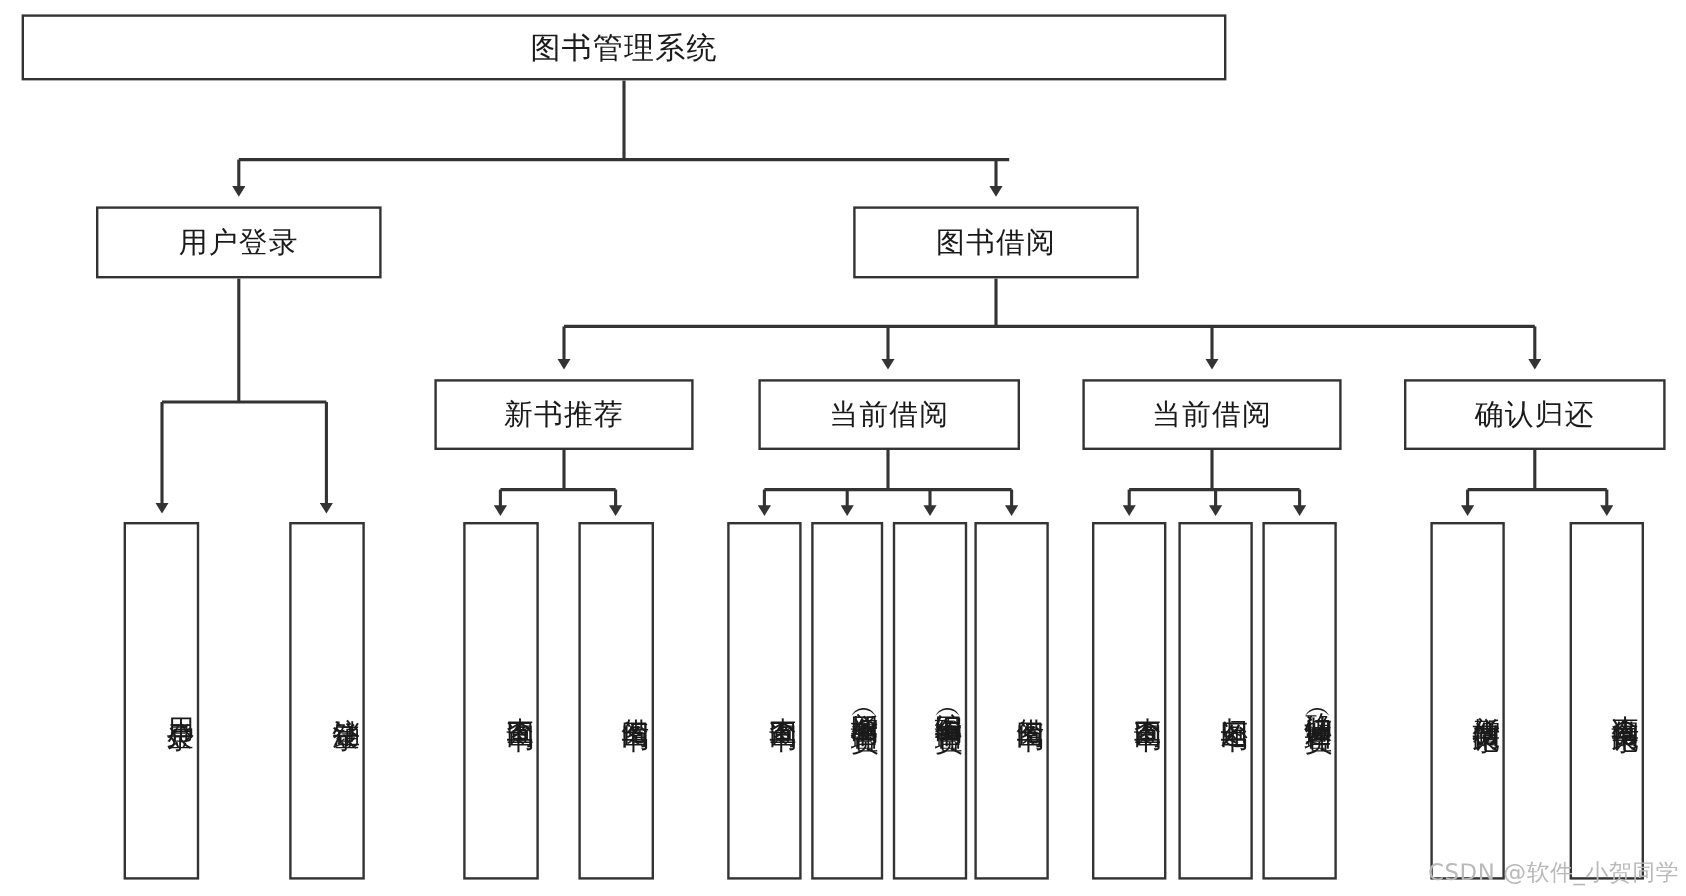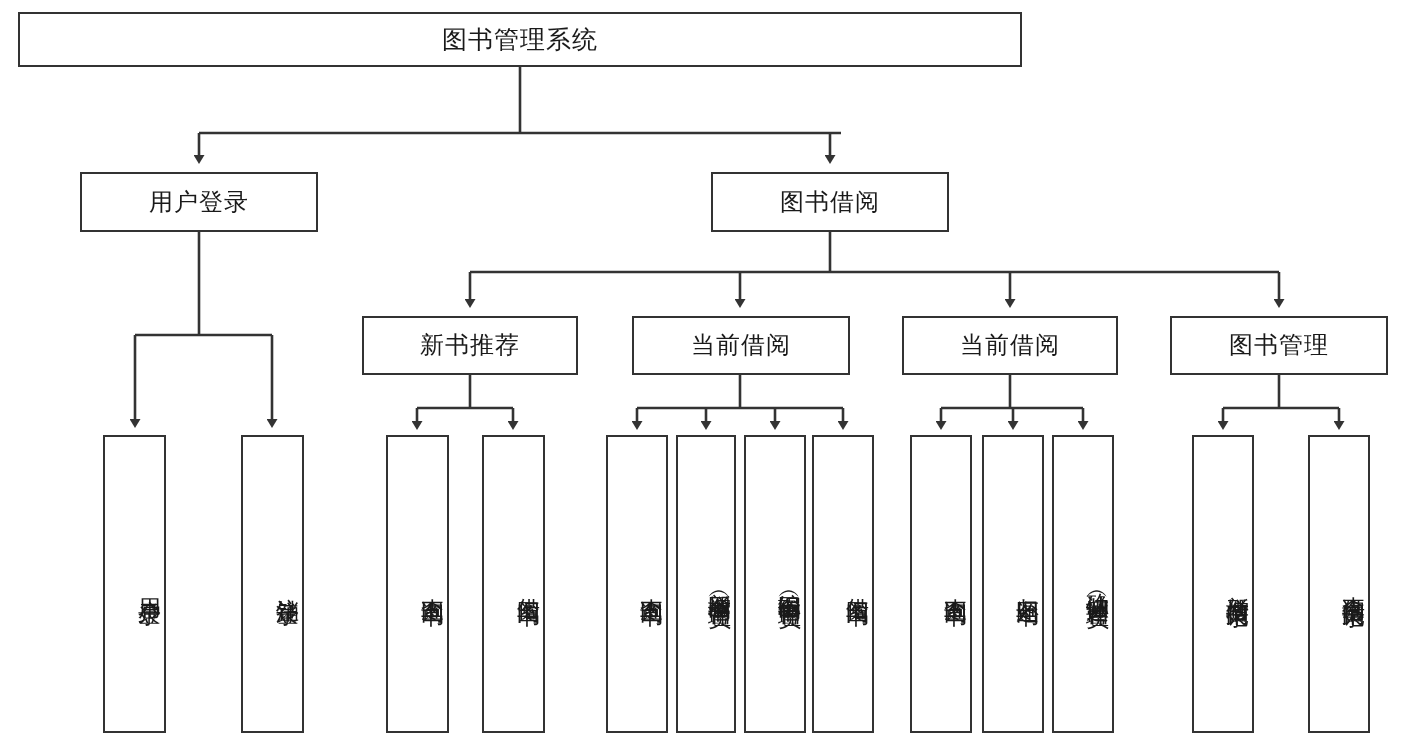--- a/index.html
+++ b/index.html
@@ -137,21 +137,21 @@
   <div class="node horiz" style="left:362px; top:316px; width:216px; height:59px;">
     <span>新书推荐</span>
   </div>
   <div class="node horiz" style="left:632px; top:316px; width:218px; height:59px;">
     <span>当前借阅</span>
   </div>
   <div class="node horiz" style="left:902px; top:316px; width:216px; height:59px;">
     <span>当前借阅</span>
   </div>
   <div class="node horiz" style="left:1170px; top:316px; width:218px; height:59px;">
-    <span>图书管理</span>
+    <span>确认归还</span>
   </div>
 
   <div class="node vert" style="left:103px; top:435px; width:63px; height:298px;">
     <span class="vtext">用户登录</span>
   </div>
   <div class="node vert" style="left:241px; top:435px; width:63px; height:298px;">
     <span class="vtext">注销登录</span>
   </div>
 
   <div class="node vert" style="left:386px; top:435px; width:63px; height:298px;">
@@ -184,14 +184,15 @@
     <span class="vtext">确认归还（管理员）</span>
   </div>
 
   <div class="node vert" style="left:1192px; top:435px; width:62px; height:298px;">
     <span class="vtext">新增借阅记录</span>
   </div>
   <div class="node vert" style="left:1308px; top:435px; width:62px; height:298px;">
     <span class="vtext">查询借阅记录</span>
   </div>
 
+  <div class="watermark" style="left:1190px; top:714px;">CSDN @软件_小贺同学</div>
 
 </div>
 
 </body></html>

